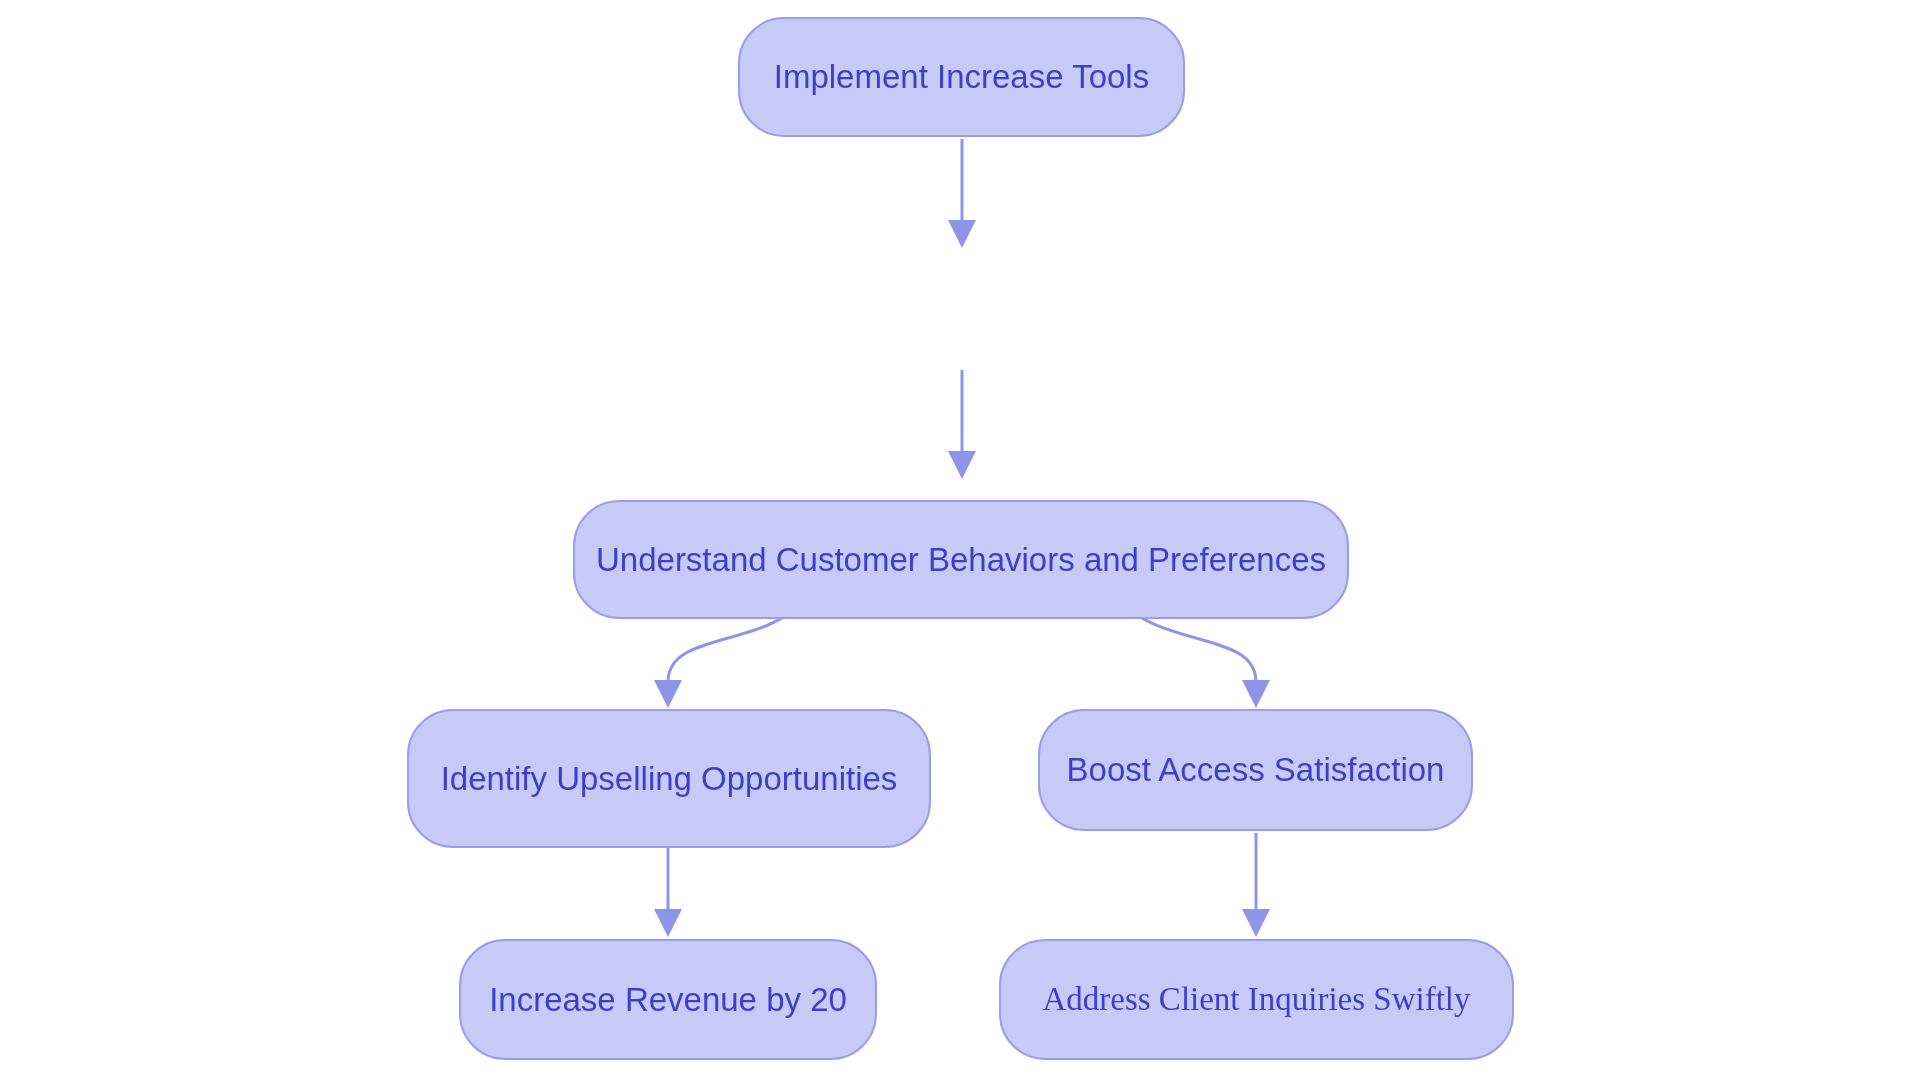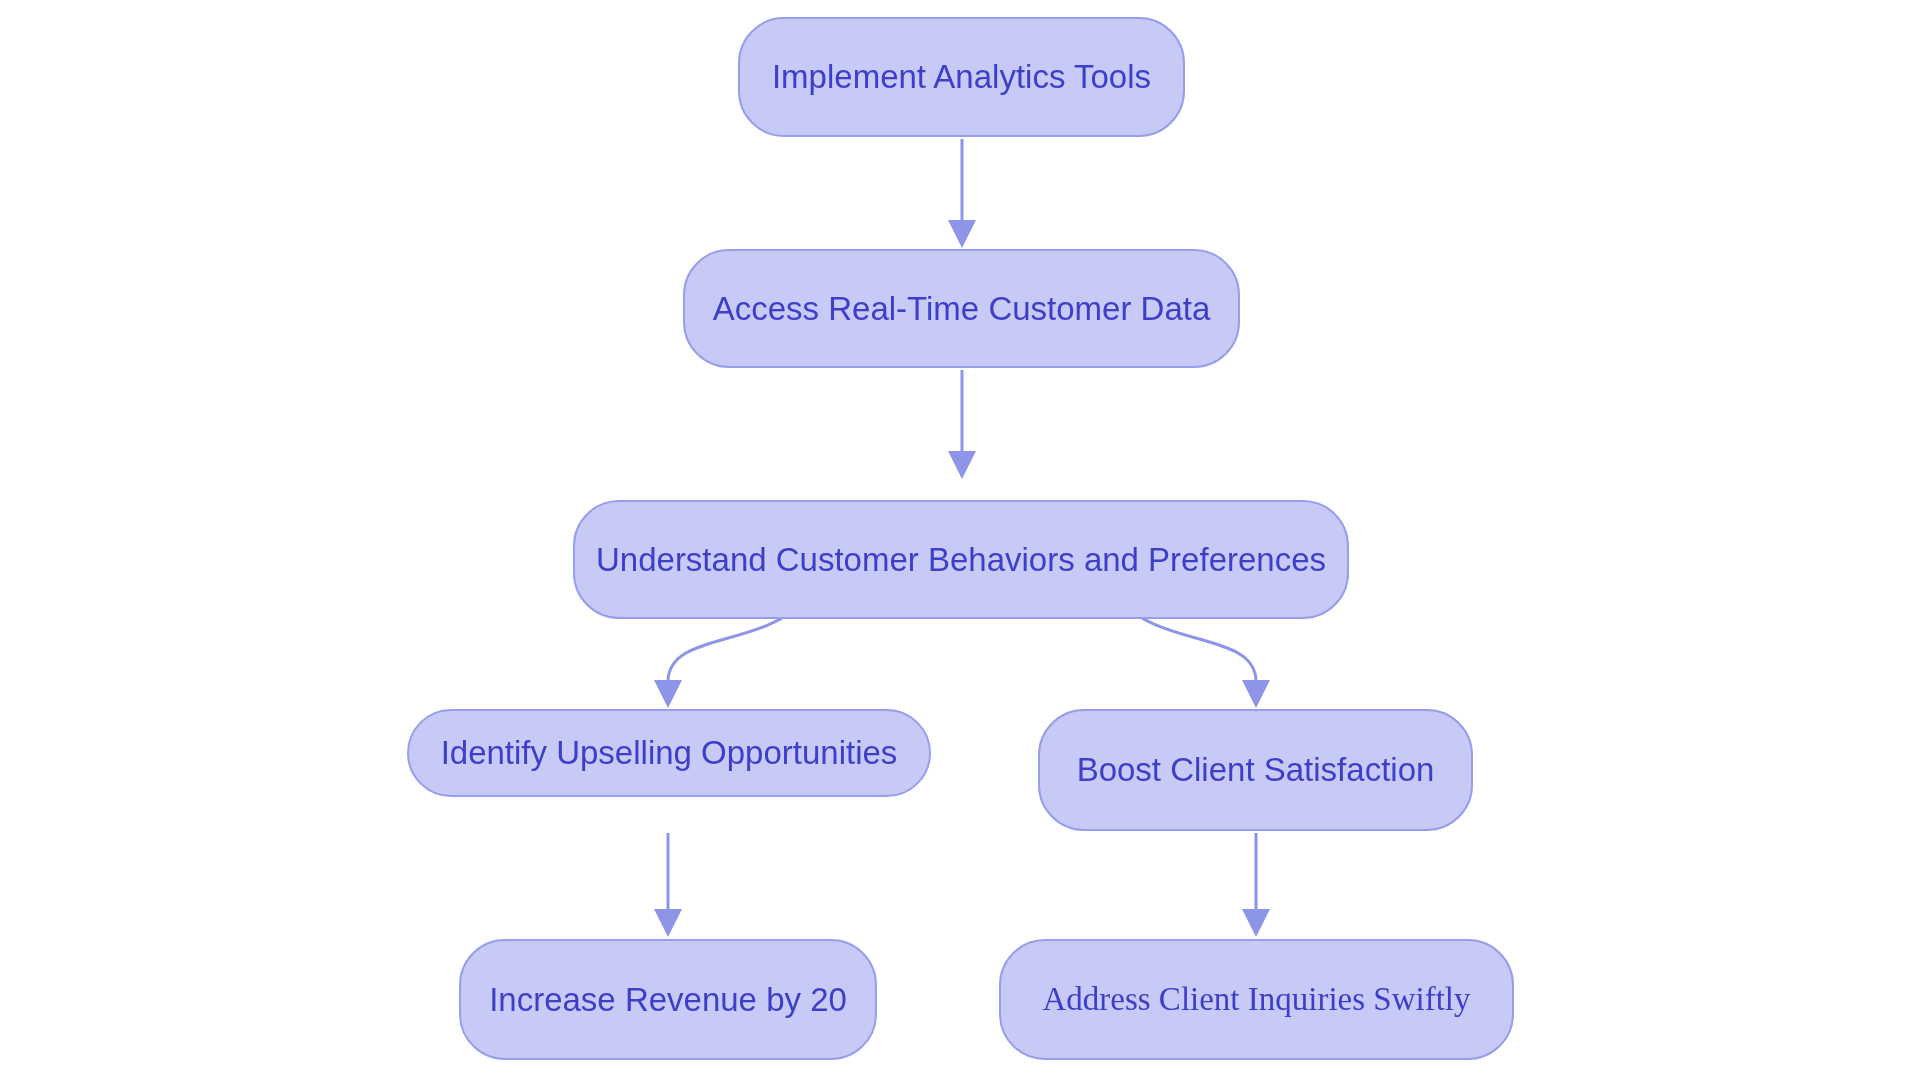--- a/index.html
+++ b/index.html
@@ -46,21 +46,21 @@
     color: var(--node-text);
     font-size: 33px;
     line-height: 1.2;
     text-align: center;
     padding: 0 30px;
     white-space: nowrap;
   }
   #n1 { left: 738px;  top: 17px;  width: 447px; height: 120px; }
   #n2 { left: 683px;  top: 249px; width: 557px; height: 119px; }
   #n3 { left: 573px;  top: 480px; width: 776px; height: 119px; margin-top: 20px; }
-  #n4 { left: 407px;  top: 709px; width: 524px; height: 88px; }
+  #n4 { left: 407px;  top: 709px; width: 524px; height: 139px; }
   #n5 { left: 1038px; top: 709px; width: 435px; height: 122px; }
   #n6 { left: 459px;  top: 939px; width: 418px; height: 121px; }
   #n7 { left: 999px;  top: 939px; width: 515px; height: 121px; font-family: Liberation Serif, serif; }
 </style>
 </head>
 <body>
 
 <div class="canvas">
 
   <svg class="edges-layer" viewBox="0 0 1920 1083" xmlns="http://www.w3.org/2000/svg">
@@ -84,37 +84,34 @@
       <path d="M668,833 L668,910"></path>
       <polygon points="654,909 682,909 668,937"></polygon>
     </g>
     <g class="edge">
       <path d="M1256,833 L1256,910"></path>
       <polygon points="1242,909 1270,909 1256,937"></polygon>
     </g>
   </svg>
 
   <div class="node" id="n1">
-    <span>Implement Analytics Tools</span>
+    <span>Implement Increase Tools</span>
   </div>
 
-  <div class="node" id="n2">
-    <span>Access Real-Time Customer Data</span>
-  </div>
 
   <div class="node" id="n3">
     <span>Understand Customer Behaviors and Preferences</span>
   </div>
 
   <div class="node" id="n4">
     <span>Identify Upselling Opportunities</span>
   </div>
 
   <div class="node" id="n5">
-    <span>Boost Client Satisfaction</span>
+    <span>Boost Access Satisfaction</span>
   </div>
 
   <div class="node" id="n6">
     <span>Increase Revenue by 20</span>
   </div>
 
   <div class="node" id="n7">
     <span>Address Client Inquiries Swiftly</span>
   </div>
 

